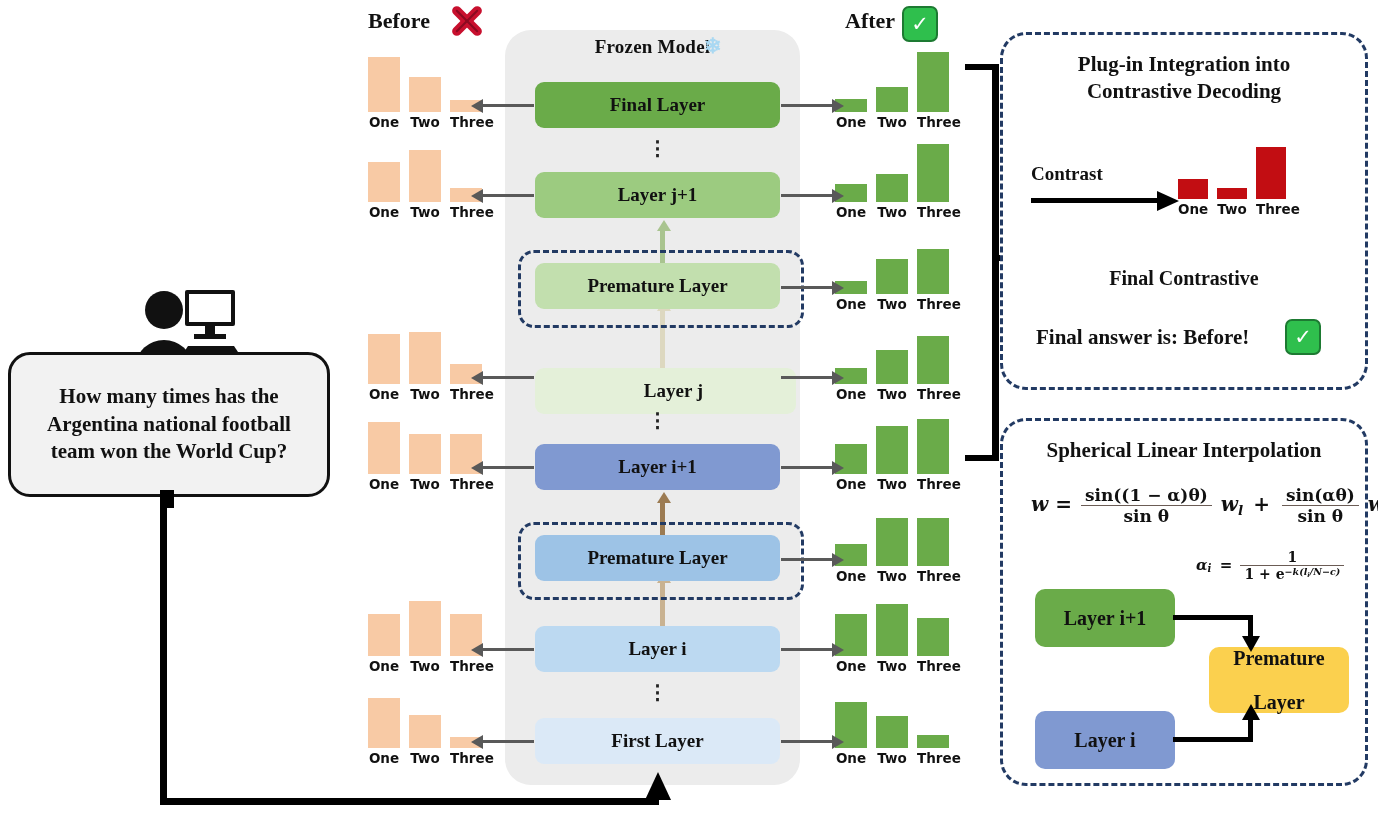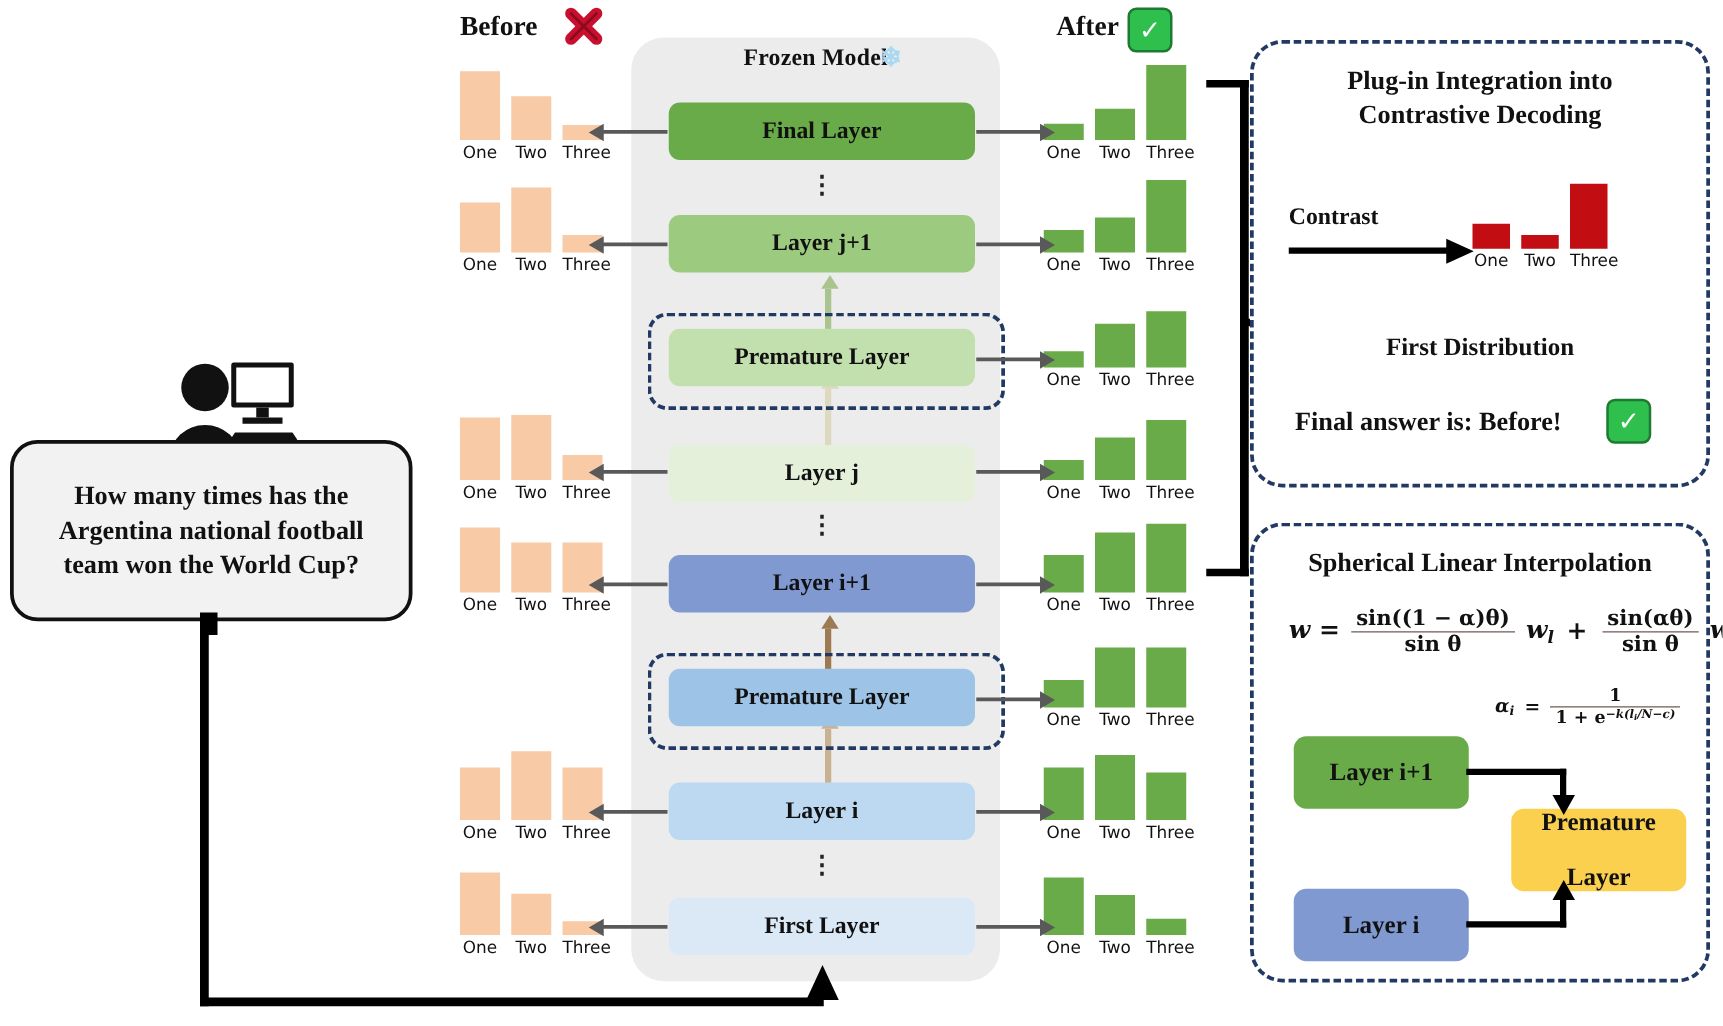--- a/index.html
+++ b/index.html
@@ -62,21 +62,21 @@
   .side-arrow.left::after{left:-11px;border-right:12px solid #595959;}
   .side-arrow.right::after{right:-11px;border-left:12px solid #595959;}
 
   
   .chart{position:absolute;}
   .bars{display:flex;align-items:flex-end;gap:9px;height:62px;}
   .bar{width:32px;}
   .labels{display:flex;gap:9px;margin-top:2px;}
   .labels span{
     width:32px;text-align:center;font-size:13.5px;
-    font-family:"DejaVu Sans", sans-serif;font-weight:400;color:#111;
+    font-family:"DejaVu Sans", sans-serif;font-weight:700;color:#111;
   }
 
   
   .hdr{position:absolute;font-size:22px;font-weight:bold;}
   .badge-x{
     position:absolute;width:34px;height:34px;
   }
   .badge-ok{
     position:absolute;width:32px;height:32px;border-radius:7px;
     background:#2fbf4d;border:2.5px solid #1d7a32;
@@ -166,21 +166,21 @@
   <div class="layer-box" style="top: 82px; background: rgb(106, 171, 73);">
       <span>Final Layer</span>
     </div>
   <div class="dots" style="top:138px;">⋮</div>
   <div class="layer-box" style="top: 172px; background: rgb(156, 203, 128);">
       <span>Layer j+1</span>
     </div>
   <div class="layer-box" style="top: 263px; background: rgb(194, 223, 174);">
       <span>Premature Layer</span>
     </div>
-  <div class="layer-box" style="top: 356px; background: rgb(228, 240, 217);">
+  <div class="layer-box" style="top: 368px; background: rgb(228, 240, 217); padding-left: 16px;">
       <span>Layer j</span>
     </div>
   <div class="dots" style="top:410px;">⋮</div>
   <div class="layer-box" style="top: 444px; background: rgb(128, 153, 209);">
       <span>Layer i+1</span>
     </div>
   <div class="layer-box" style="top: 535px; background: rgb(157, 195, 230);">
       <span>Premature Layer</span>
     </div>
   <div class="layer-box" style="top: 626px; background: rgb(188, 217, 241);">
@@ -421,21 +421,21 @@
           <div class="bar" style="width: 30px; height: 11px; background: rgb(194, 13, 18);"></div>
           <div class="bar" style="width: 30px; height: 52px; background: rgb(194, 13, 18);"></div>
         </div>
         <div class="labels">
           <span style="width: 30px;">One</span>
           <span style="width: 30px;">Two</span>
           <span style="width: 30px;">Three</span>
         </div>
       </div>
 
-    <div class="abs bold center" style="left:0;top:232px;width:362px;font-size:20px;">First Distribution</div>
+    <div class="abs bold center" style="left:0;top:232px;width:362px;font-size:20px;">Final Contrastive</div>
 
     <div class="abs bold" style="left:33px;top:290px;font-size:21px;">Final answer is: Before!</div>
     <div class="badge-ok" style="left:282px;top:284px;">✓</div>
   </div>
 
   <div class="rpanel" id="panel-bottom">
     <div class="rtitle" style="top:16px;">Spherical Linear Interpolation</div>
 
     <div class="abs math" style="left:28px;top:54px;font-size:20px;white-space:nowrap;">
       <span style="font-style:italic;">w =</span>

